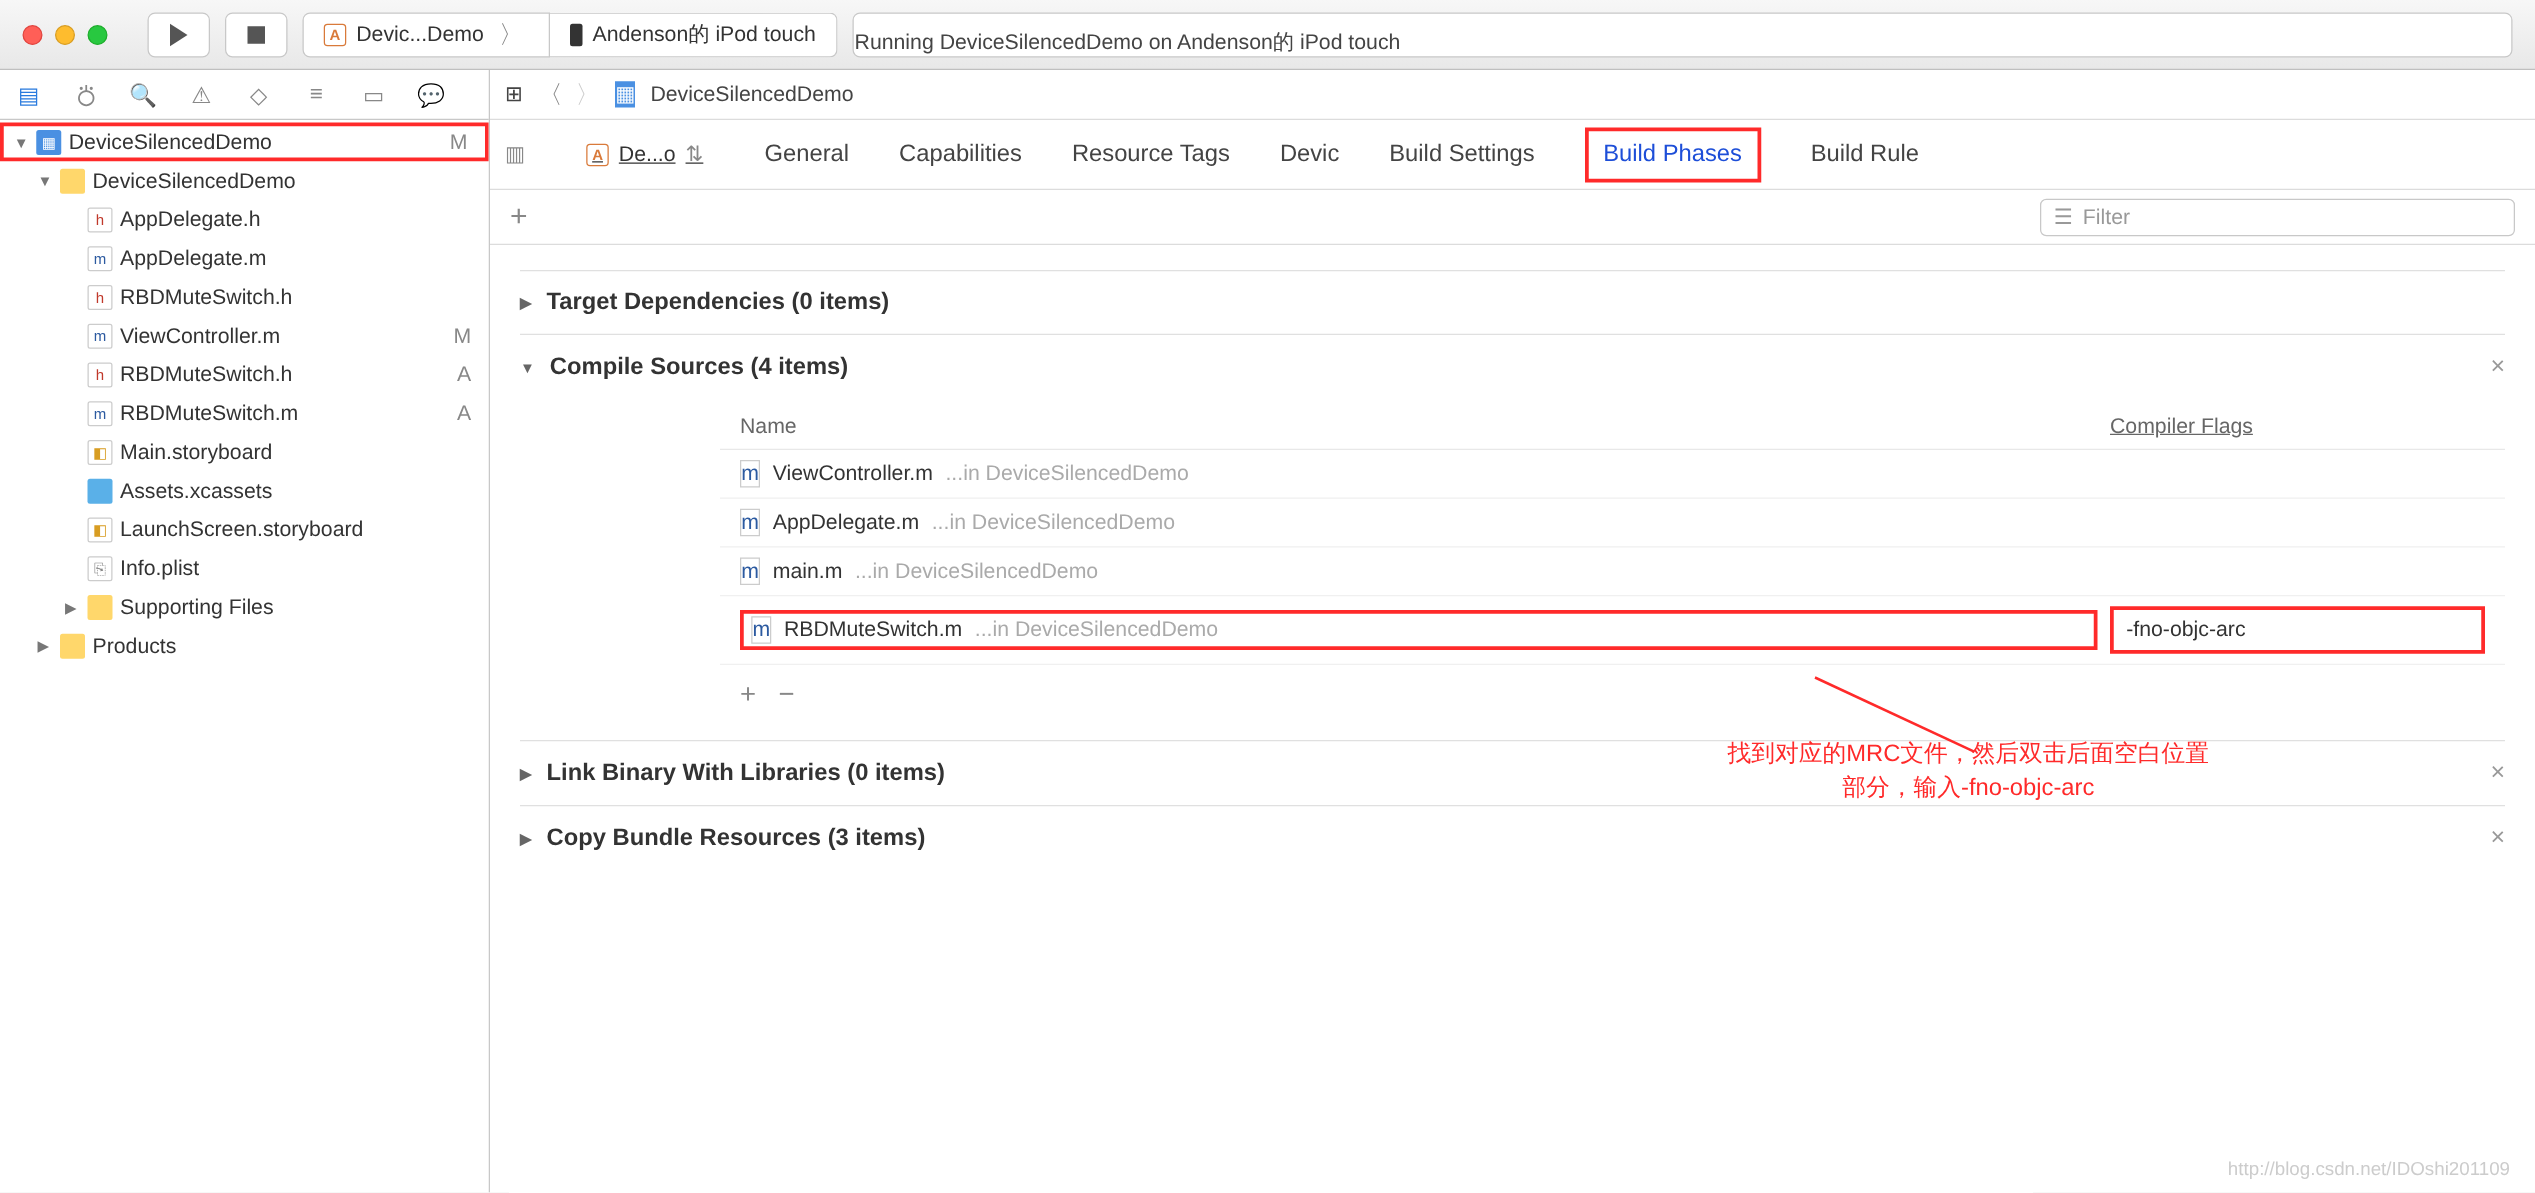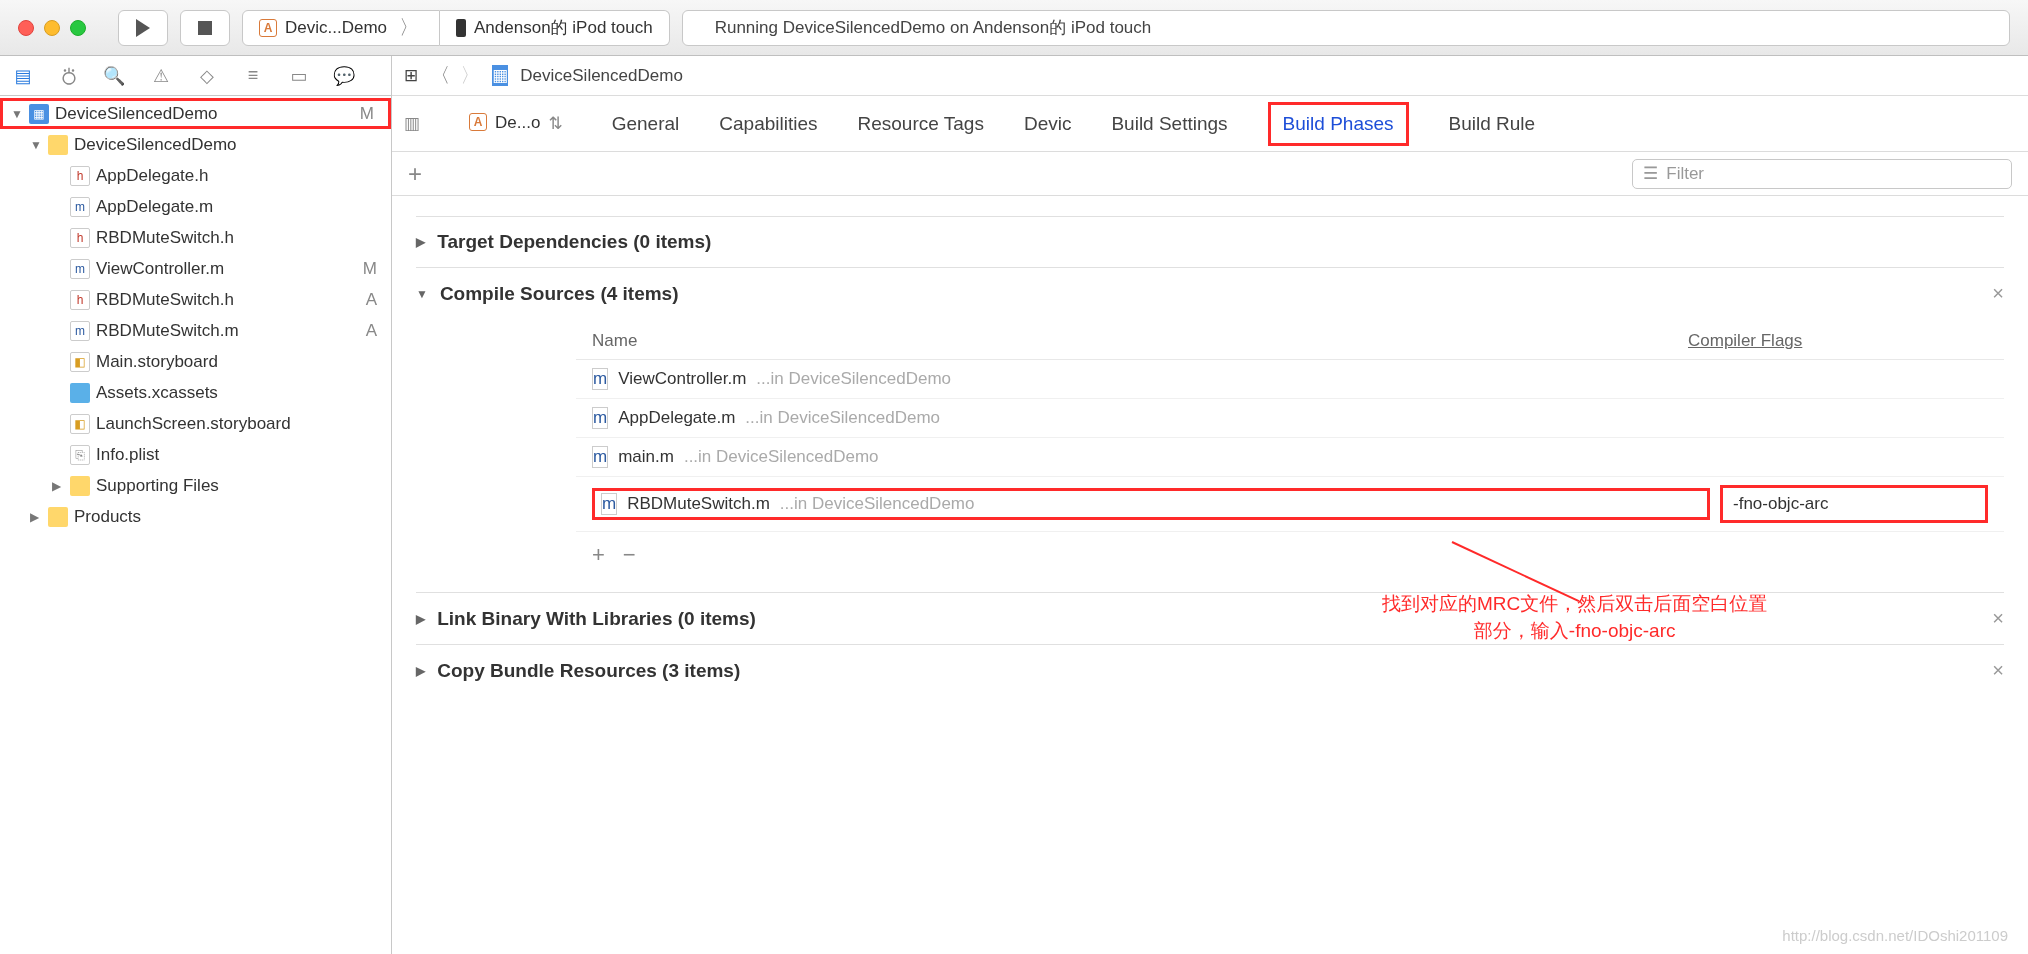--- a/index.html
+++ b/index.html
@@ -13,21 +13,21 @@
 .dot.yellow { background: #febc2e; border:1px solid #d89d22; }
 .dot.green { background: #28c840; border:1px solid #1dad2b; }
 .tb-btn { width: 50px; height: 36px; background: #fff; border: 1px solid #c8c8c8; border-radius: 6px; display:flex; align-items:center; justify-content:center; }
 .tb-btn.play::before{content:"";border-left:14px solid #555;border-top:9px solid transparent;border-bottom:9px solid transparent;}
 .tb-btn.stop::before{content:"";width:14px;height:14px;background:#555;}
 .scheme { display:flex; height:36px; }
 .scheme-part { background:#fff; border:1px solid #c8c8c8; padding:0 16px; display:flex; align-items:center; gap:8px; font-size:17px; }
 .scheme-part:first-child{border-radius:6px 0 0 6px;}
 .scheme-part:last-child{border-radius:0 6px 6px 0; border-left:none;align-items:center;}
 .scheme-part .chev{color:#888;font-size:20px;margin:0 4px;}
-.status-bar{flex:1; height:36px; background:#fff; border:1px solid #c8c8c8; border-radius:6px; display:flex; align-items:center; padding:0 32px; color:#444;}
+.status-bar{flex:1; height:36px; background:#fff; border:1px solid #c8c8c8; border-radius:6px; display:flex; align-items:flex-end; padding:0 1px; color:#444;}
 .app-icon{width:18px;height:18px;background:#fff;border:1px solid #d97a3a;border-radius:3px;display:inline-flex;align-items:center;justify-content:center;}
 .app-icon::before{content:"A";color:#d97a3a;font-size:12px;font-weight:bold;}
 .device-icon{width:10px;height:18px;background:#333;border-radius:2px;display:inline-block;}
 
 
 .main{display:flex;height:calc(100% - 56px);}
 .navigator{width:392px;background:#fff;border-right:1px solid #c8c8c8;display:flex;flex-direction:column;}
 .nav-tabs{height:40px;border-bottom:1px solid #c8c8c8;display:flex;align-items:center;padding:0 10px;gap:20px;}
 .nav-tabs .icon{width:26px;height:26px;display:flex;align-items:center;justify-content:center;color:#888;font-size:18px;}
 .nav-tabs .icon.active{color:#2a7bde;}
@@ -43,38 +43,38 @@
 .m-icon{background:#fff;border:1px solid #ccc;color:#2c5aa0;}
 .sb-icon{background:#fff;border:1px solid #ccc;color:#d89d22;}
 .plist-icon{background:#fff;border:1px solid #ccc;color:#888;}
 .redbox{border:3px solid #ff2a2a;}
 
 
 .editor{flex:1;display:flex;flex-direction:column;background:#fff;}
 .breadcrumb{height:40px;border-bottom:1px solid #dcdcdc;display:flex;align-items:center;padding:0 12px;gap:12px;color:#444;font-size:17px;}
 .breadcrumb .nav-arrows{display:flex;gap:10px;color:#888;font-size:20px;}
 .tabs-row{height:56px;border-bottom:1px solid #dcdcdc;display:flex;align-items:center;padding:0 12px;gap:40px;}
-.tabs-row .target-sel{display:flex;align-items:flex-start;gap:8px;border:1px solid transparent;padding:4px 8px;}
+.tabs-row .target-sel{display:flex;align-items:center;gap:8px;border:1px solid transparent;padding:4px 8px;text-decoration:underline;}
 .tab{font-size:19px;color:#444;cursor:pointer;}
 .tab.active{color:#1d4ed8;}
 .filter-row{height:44px;border-bottom:1px solid #dcdcdc;display:flex;align-items:center;padding:0 16px;}
 .filter-row .plus{font-size:24px;color:#888;}
 .filter-input{margin-left:auto;width:380px;height:30px;border:1px solid #c8c8c8;border-radius:5px;padding:0 10px;display:flex;align-items:center;gap:8px;color:#999;}
 .phases{padding:20px 24px;}
 .phase{border-top:1px solid #e0e0e0;padding:14px 0;}
 .phase-header{display:flex;align-items:center;gap:12px;font-size:19px;font-weight:600;}
 .phase-header .tri{color:#666;font-size:12px;}
 .phase-header .x{margin-left:auto;color:#999;font-size:20px;font-weight:400;}
 .compile-table{margin-top:18px;margin-left:160px;}
 .ct-head{display:flex;color:#666;padding:8px 16px;border-bottom:1px solid #e8e8e8;}
 .ct-head .name-col{flex:1;}
 .ct-head .flags-col{width:300px;text-decoration:underline;}
 .ct-row{display:flex;align-items:center;padding:8px 16px;border-bottom:1px solid #f0f0f0;gap:10px;}
 .ct-row .name-col{flex:1;display:flex;align-items:center;gap:10px;}
-.ct-row .flags-col{width:268px;}
+.ct-row .flags-col{width:300px;}
 .path-hint{color:#aaa;}
 .ct-actions{padding:10px 16px;display:flex;gap:18px;color:#888;font-size:22px;}
 .annotation{position:absolute;color:#ff2a2a;font-size:19px;line-height:1.4;}
 .annotation-line{position:absolute;border-top:2px solid #ff2a2a;transform-origin:left center;}
 
 
 .utilities{width:40px;background:#f5f5f5;border-left:1px solid #c8c8c8;padding-top:10px;font-size:15px;color:#555;}
 .util-sec{padding:8px 4px;border-bottom:1px solid #ddd;writing-mode:horizontal-tb;font-weight:600;}
 .watermark{position:absolute;right:20px;bottom:10px;color:#ccc;font-size:15px;}
 </style>

